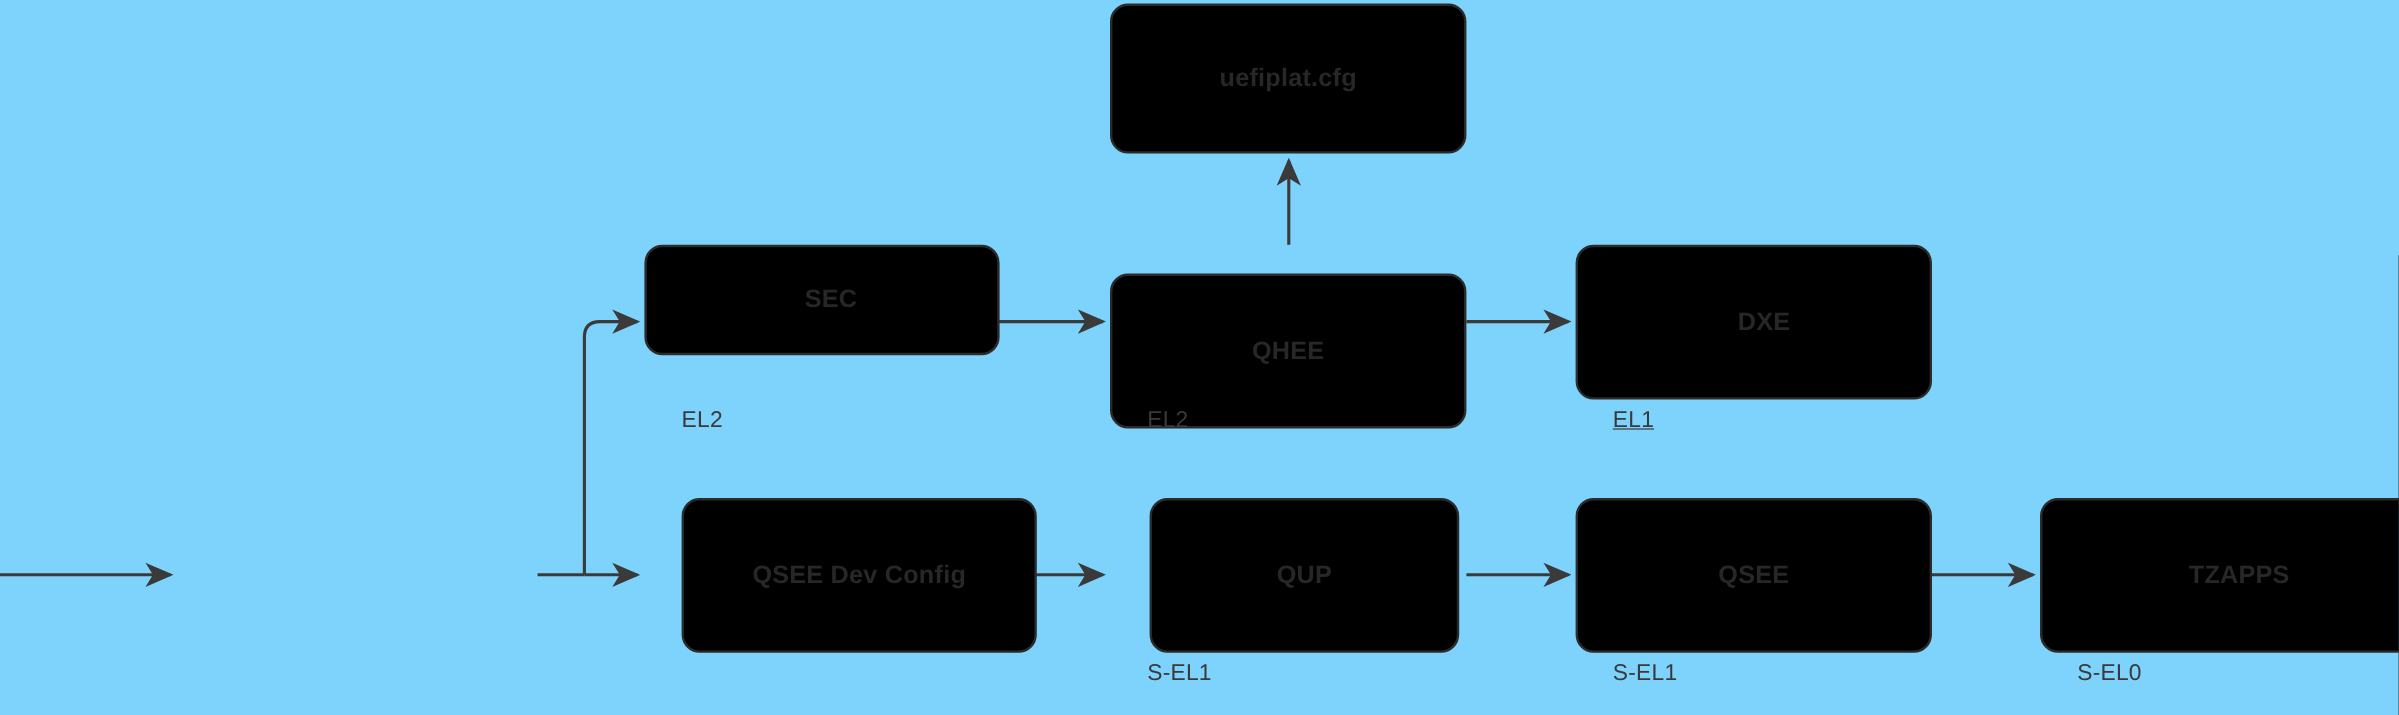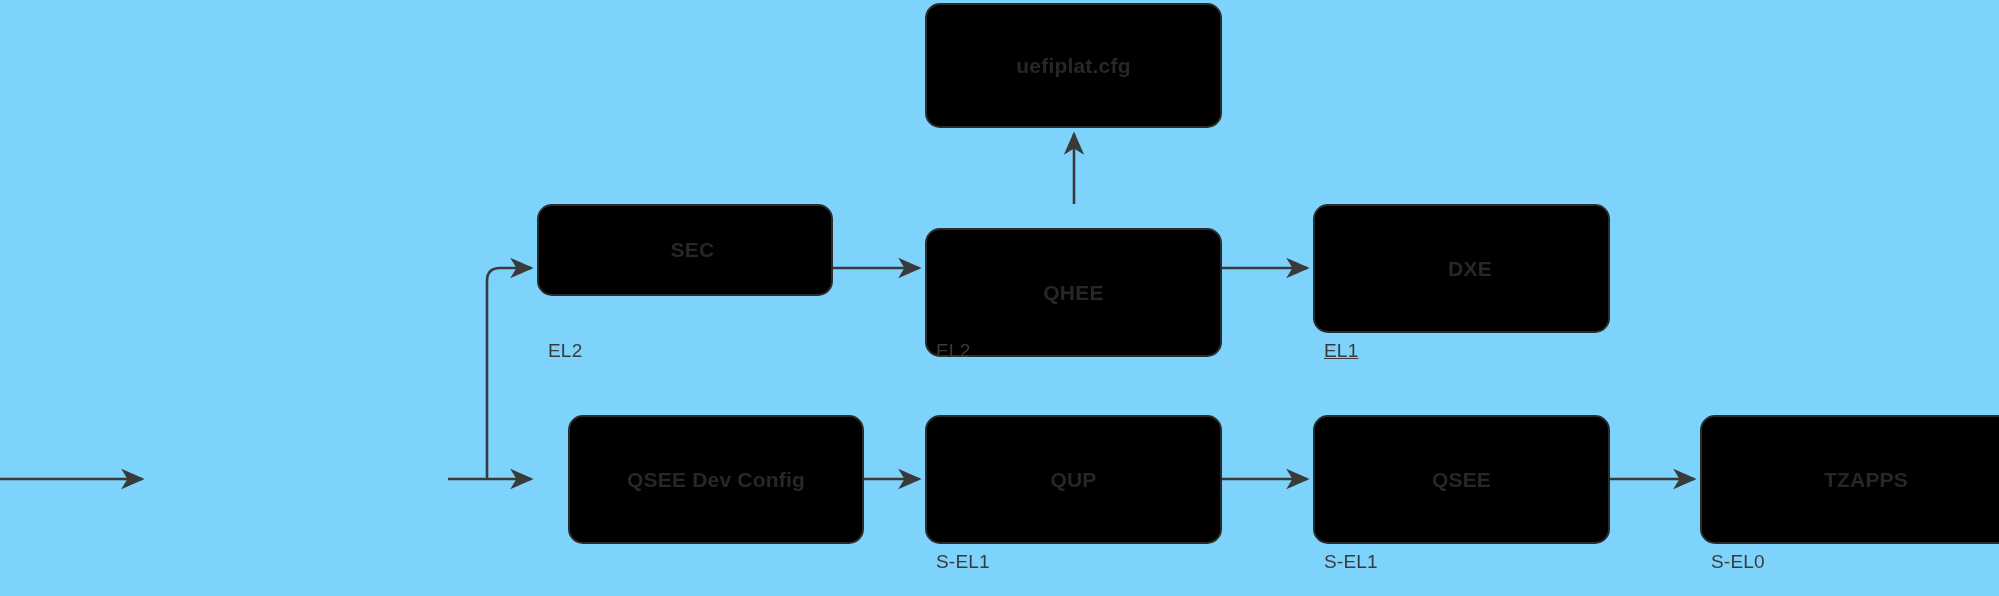--- a/index.html
+++ b/index.html
@@ -46,20 +46,21 @@
     white-space: nowrap;
     text-align: center;
   }
   .el-label {
     position: absolute;
     font-size: 19px;
     font-weight: normal;
     color: #3a3a3a;
     white-space: nowrap;
     letter-spacing: 0.2px;
+    margin-left: 20px;
   }
 </style>
 </head>
 <body>
 
 <div id="stage">
 
   <svg id="wires" viewBox="0 0 1999 596" width="1999" height="596" xmlns="http://www.w3.org/2000/svg">
     <defs>
       <marker id="ah" markerWidth="9" markerHeight="9" refX="8" refY="4.5" orient="auto" markerUnits="strokeWidth">
@@ -105,21 +106,21 @@
   <div class="node" style="left:1313px; top:204px; width:297px; height:129px;padding-left:17px;">
     <span class="node-label">DXE</span>
   </div>
   <span class="el-label" style="left:1324px; top:340px;text-decoration:underline;">EL1</span>
 
 
   <div class="node" style="left:568px; top:415px; width:296px; height:129px;">
     <span class="node-label">QSEE Dev Config</span>
   </div>
 
-  <div class="node" style="left:925px; top:415px; width:297px; height:129px;">
+  <div class="node" style="left:958px; top:415px; width:258px; height:129px;">
     <span class="node-label">QUP</span>
   </div>
   <span class="el-label" style="left:936px; top:551px;">S-EL1</span>
 
   <div class="node" style="left:1313px; top:415px; width:297px; height:129px;">
     <span class="node-label">QSEE</span>
   </div>
   <span class="el-label" style="left:1324px; top:551px;">S-EL1</span>
 
   <div class="node" style="left:1700px; top:415px; width:332px; height:129px;">

